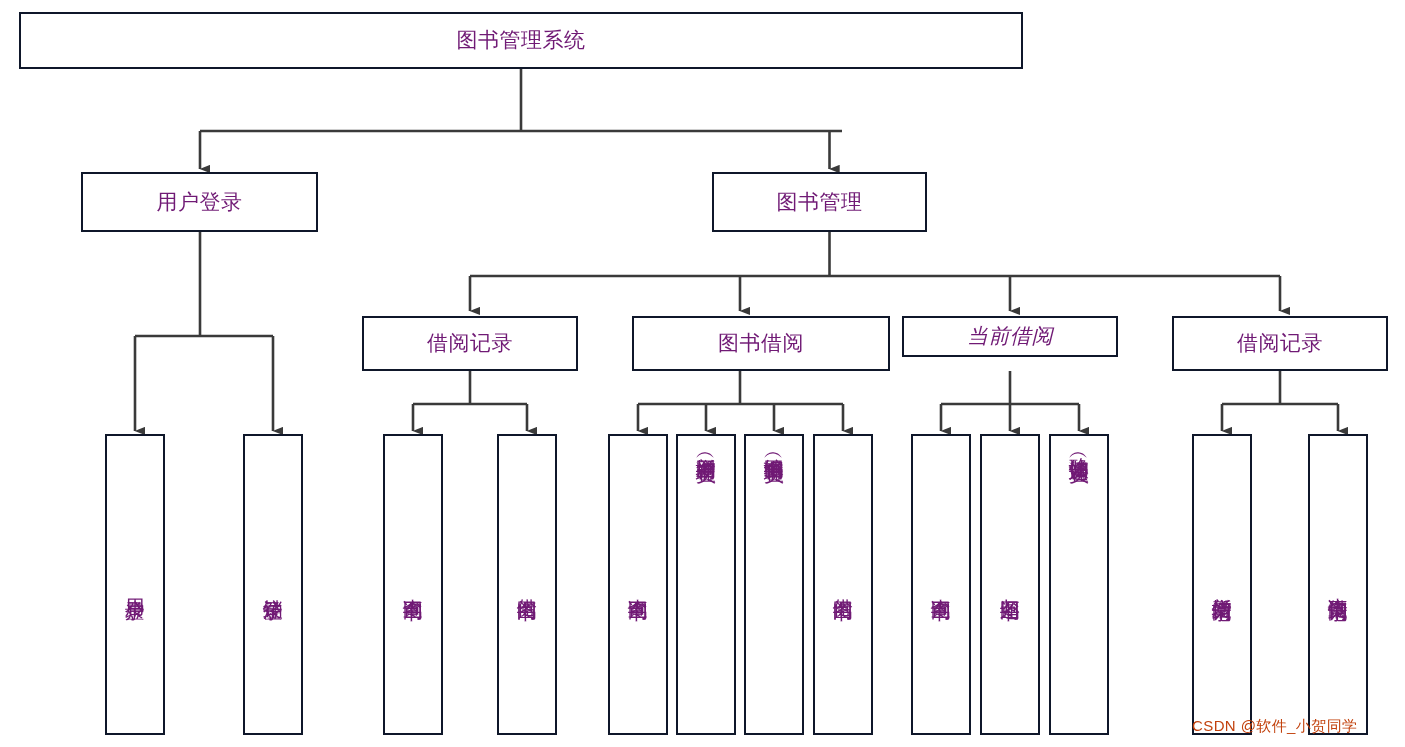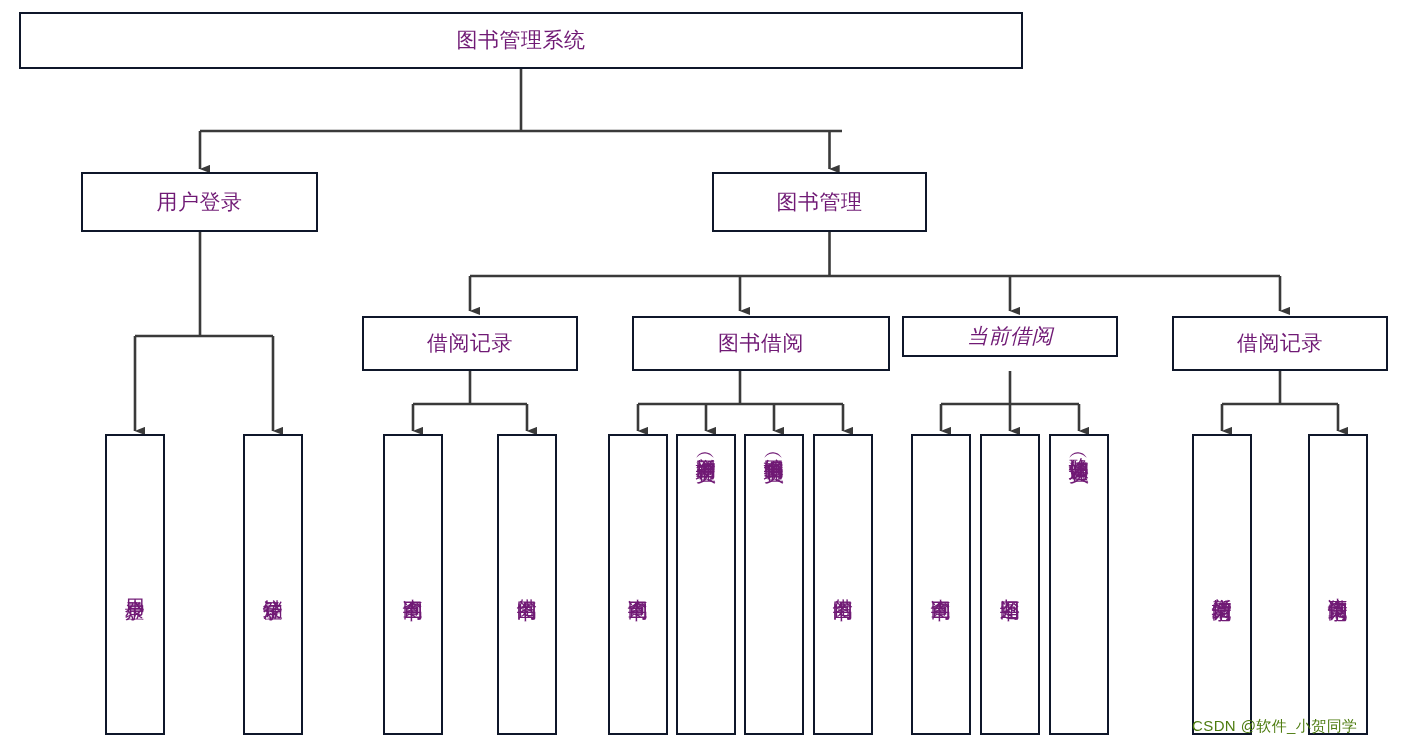--- a/index.html
+++ b/index.html
@@ -56,21 +56,21 @@
     white-space: nowrap;
     display: block;
   }
   .leaf.center {
     align-items: center;
     padding-top: 0;
   }
   .watermark {
     position: absolute;
     font-size: 15px;
-    color: #4d7c0f;
+    color: #c2410c;
     white-space: nowrap;
     letter-spacing: 0.4px;
   }
 </style>
 </head>
 <body>
 
 <div id="canvas">
 
   <svg class="wires" viewBox="0 0 1405 747" xmlns="http://www.w3.org/2000/svg">

